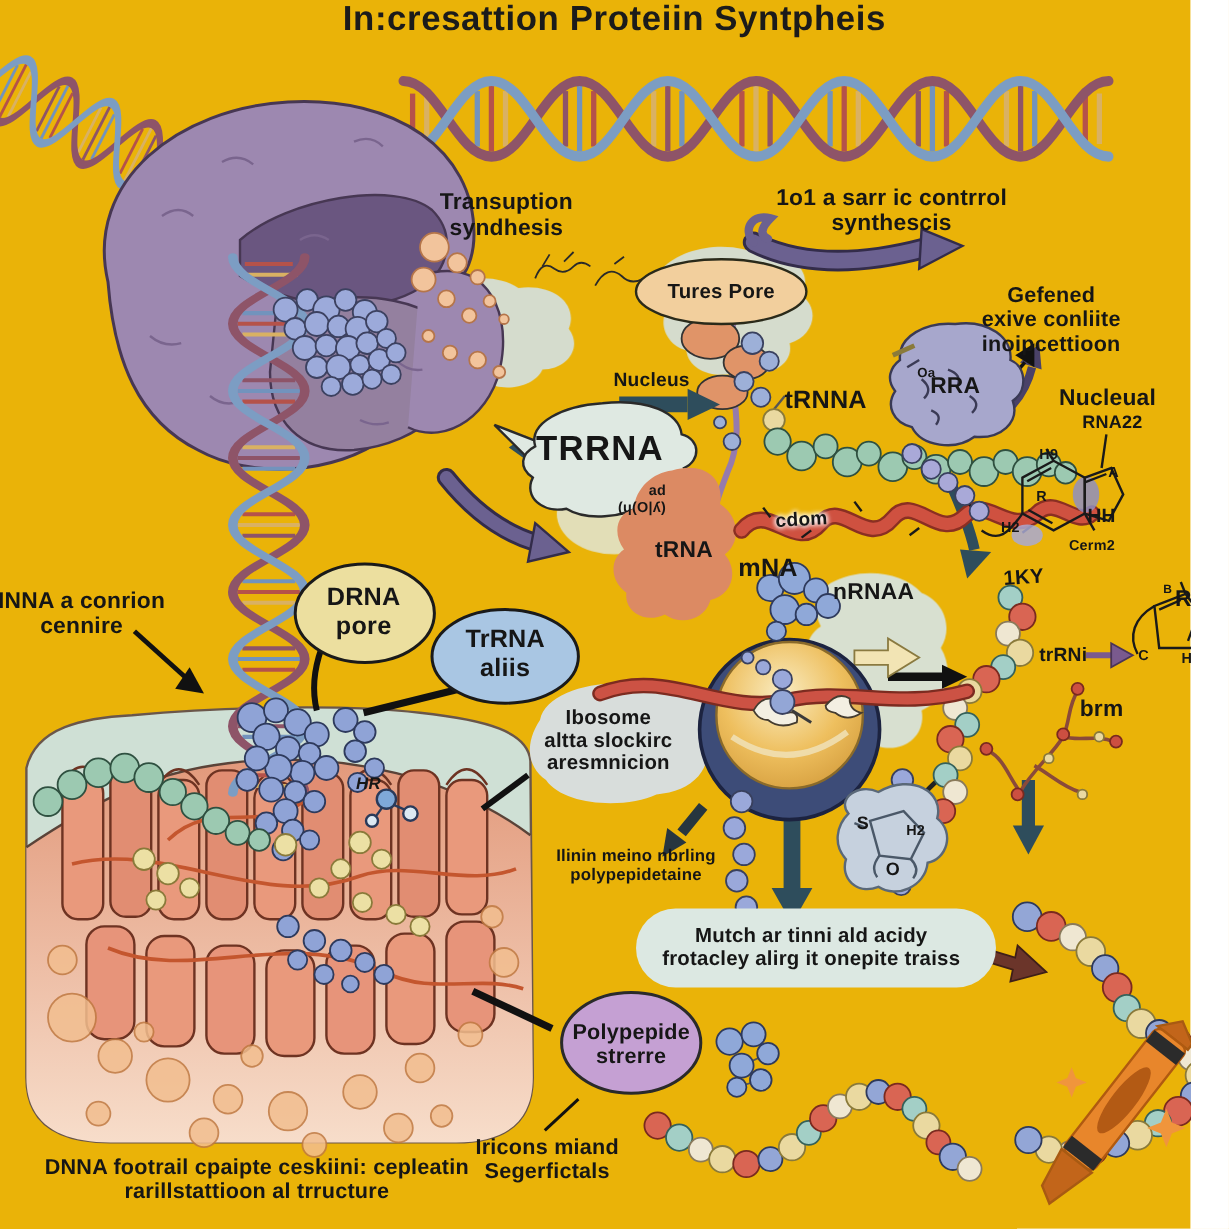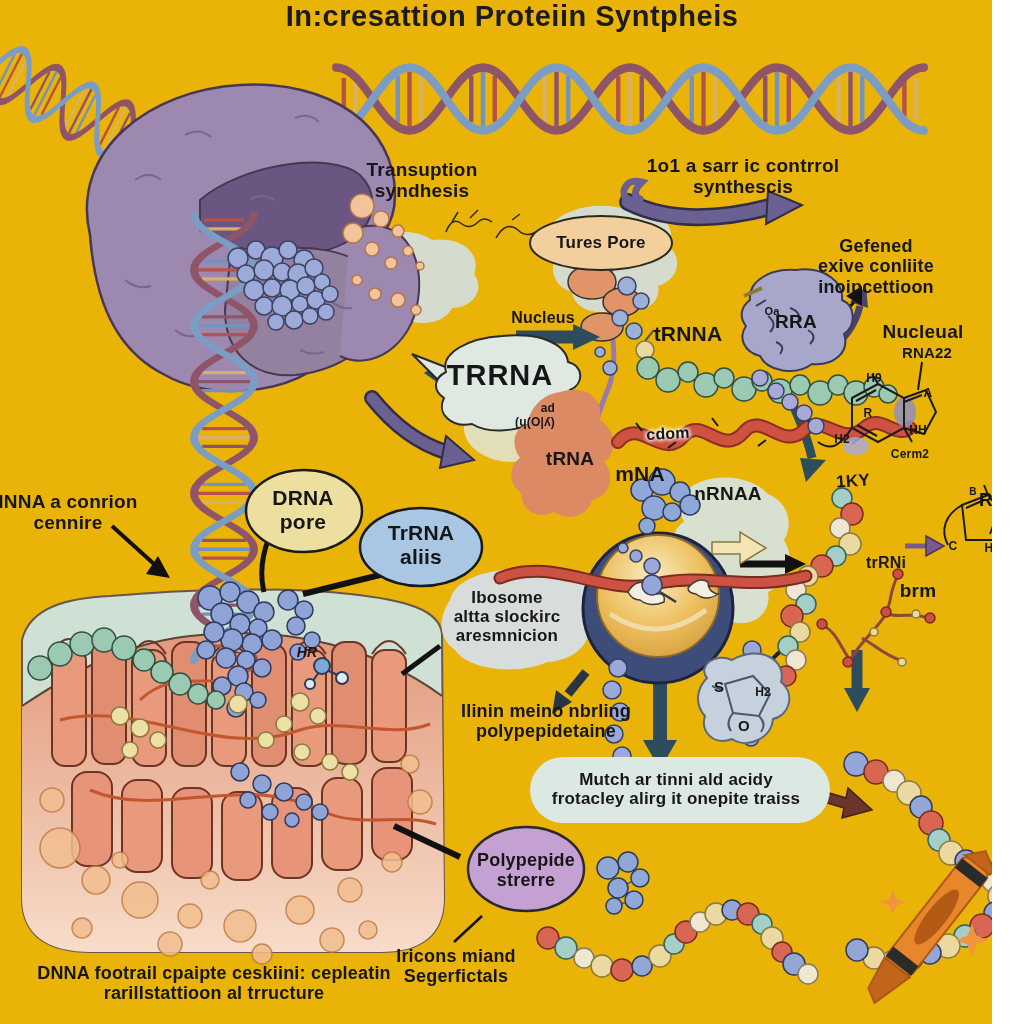--- a/index.html
+++ b/index.html
@@ -609,40 +609,40 @@
 <div class="lbl" style="left:68px;top:512px;font-size:19px;">INNA a conrion
 cennire</div>
 <div class="lbl" style="left:303px;top:510px;font-size:21px;">DRNA
 pore</div>
 <div class="lbl" style="left:421px;top:545px;font-size:21px;">TrRNA
 aliis</div>
 <div class="lbl" style="left:507px;top:617px;font-size:17px;">Ibosome
 altta slockirc
 aresmnicion</div>
 <div class="lbl" style="left:853px;top:481px;font-size:17px;transform:translate(-50%,-50%) rotate(-4deg);">1KY</div>
-<div class="lbl" style="left:886px;top:547px;font-size:16px;margin-top:16px;">trRNi</div>
+<div class="lbl" style="left:886px;top:547px;font-size:16px;">trRNi</div>
 <div class="lbl" style="left:1000px;top:500px;font-size:19px;">RNA</div>
 <div class="lbl" style="left:1010px;top:538px;font-size:13px;">LHH</div>
 <div class="lbl" style="left:918px;top:591px;font-size:19px;">brm</div>
 <div class="lbl ital" style="left:307px;top:653px;font-size:14px;">HR</div>
-<div class="lbl" style="left:546px;top:721px;font-size:18px;">Ilinin meino nbrling
+<div class="lbl" style="left:530px;top:721px;font-size:14px;">Ilinin meino nbrling
 polypepidetaine</div>
 <div class="lbl" style="left:676px;top:789px;font-size:17px;">Mutch ar tinni ald acidy
 frotacley alirg it onepite traiss</div>
 <div class="lbl" style="left:526px;top:870px;font-size:18px;">Polypepide
 strerre</div>
 <div class="lbl" style="left:456px;top:966px;font-size:18px;">Iricons miand
 Segerfictals</div>
 <div class="lbl" style="left:214px;top:983px;font-size:18px;">DNNA footrail cpaipte ceskiini:  cepleatin
 rarillstattioon al trructure</div>
 
 <div class="lbl chem" style="left:874px;top:379px;">H9</div>
 <div class="lbl chem" style="left:928px;top:394px;">A</div>
 <div class="lbl chem" style="left:868px;top:414px;">R</div>
-<div class="lbl chem" style="left:918px;top:431px;font-size:12px;">HH</div>
+<div class="lbl chem" style="left:918px;top:431px;font-size:16px;">HH</div>
 <div class="lbl chem" style="left:842px;top:440px;">H2</div>
 <div class="lbl chem" style="left:910px;top:455px;">Cerm2</div>
 <div class="lbl chem" style="left:719px;top:687px;font-size:15px;">S</div>
 <div class="lbl chem" style="left:763px;top:693px;">H2</div>
 <div class="lbl chem" style="left:744px;top:726px;font-size:15px;">O</div>
 <div class="lbl chem" style="left:973px;top:492px;font-size:10px;">B</div>
 <div class="lbl chem" style="left:953px;top:547px;">C</div>
 <div class="lbl chem" style="left:989px;top:549px;">H</div>
 
 </div>

